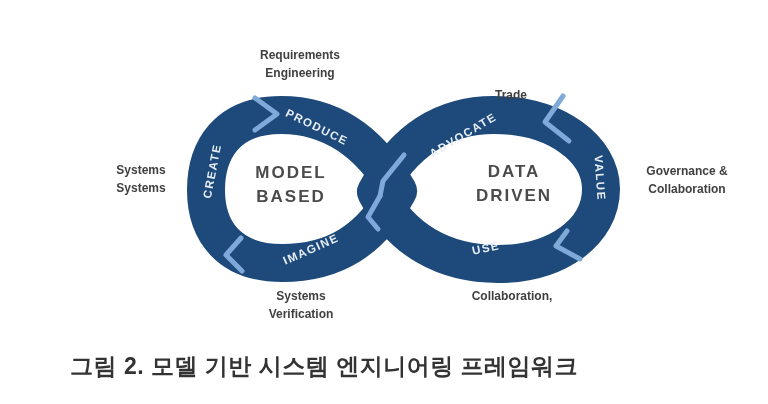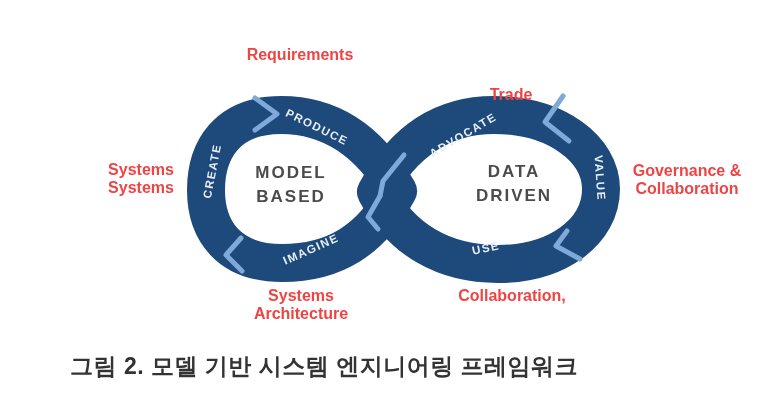--- a/index.html
+++ b/index.html
@@ -21,22 +21,22 @@
   .loop-title {
     font-family: "Liberation Sans", sans-serif;
     font-size: 17px;
     font-weight: 700;
     letter-spacing: 2px;
   }
   .outer-label {
     position: absolute;
     width: 200px;
     text-align: center;
-    color: #ef4444;
-    font-size: 16px;
+    color: #404040;
+    font-size: 12px;
     font-weight: 700;
     line-height: 18px;
   }
   .caption {
     position: absolute;
     left: 33px;
     top: 351px;
     color: #333333;
     font-size: 23px;
     font-weight: 600;
@@ -77,39 +77,40 @@
     <g text-anchor="middle" dominant-baseline="central">
       <text class="loop-title" fill="#4b4b4b" x="291" y="172">MODEL</text>
       <text class="loop-title" fill="#4b4b4b" x="291" y="196">BASED</text>
       <text class="loop-title" fill="#4b4b4b" x="514" y="171">DATA</text>
       <text class="loop-title" fill="#4b4b4b" x="514" y="195">DRIVEN</text>
     </g>
   </svg>
 
   <div class="outer-label" style="left:200px; top:46px;">
     <div>Requirements</div>
+    <div>Engineering</div>
   </div>
 
   <div class="outer-label" style="left:411px; top:46px;margin-top:40px;">
     <div>Trade</div>
   </div>
 
   <div class="outer-label" style="left:41px; top:161px;">
     <div>Systems</div>
     <div>Systems</div>
   </div>
 
   <div class="outer-label" style="left:587px; top:162px;">
     <div>Governance &amp;</div>
     <div>Collaboration</div>
   </div>
 
   <div class="outer-label" style="left:201px; top:287px;">
     <div>Systems</div>
-    <div>Architecture</div>
+    <div>Verification</div>
   </div>
 
   <div class="outer-label" style="left:412px; top:287px;">
     <div>Collaboration,</div>
   </div>
 
   <div class="caption">그림 2. 모델 기반 시스템 엔지니어링 프레임워크</div>
 
 </div>
 

